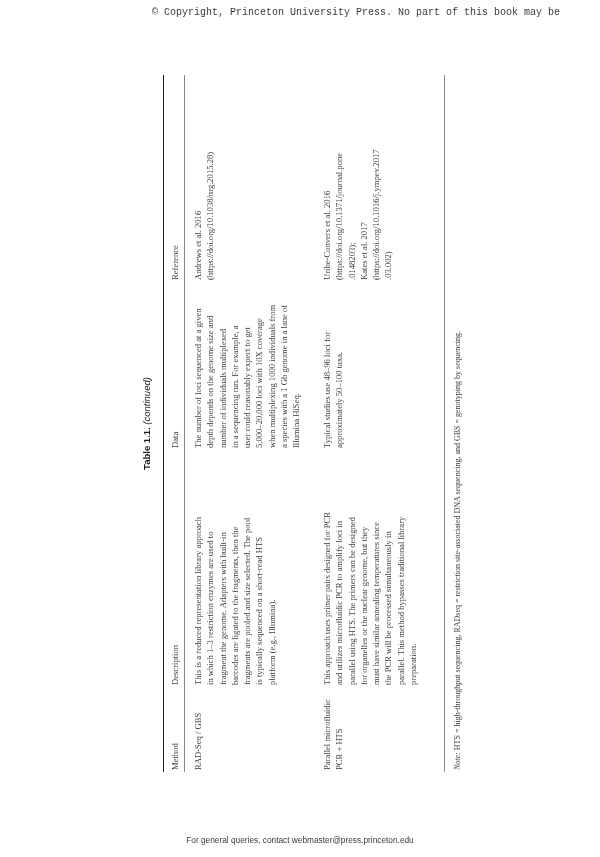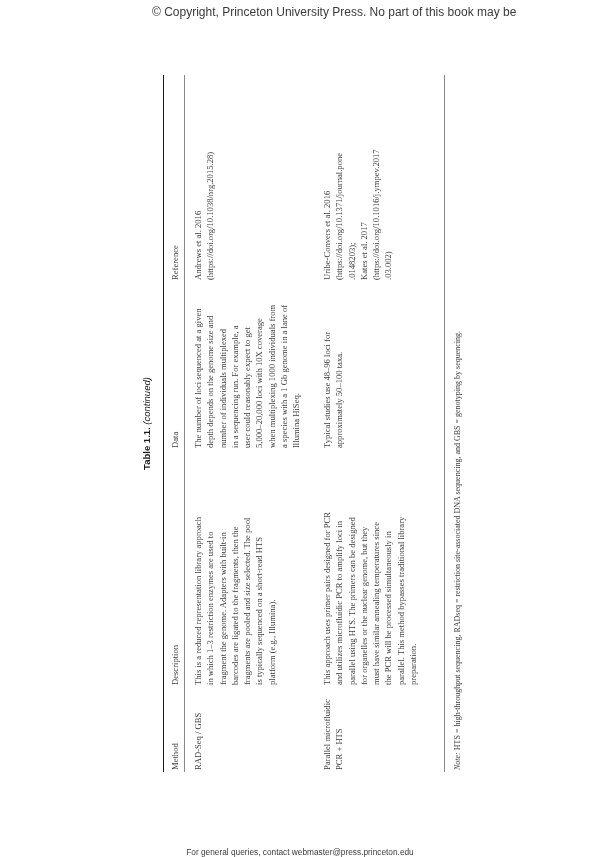--- a/index.html
+++ b/index.html
@@ -1,24 +1,24 @@
 <!DOCTYPE html>
 <html><head>
   <meta charset="utf-8">
   <style>
     html, body { margin: 0; padding: 0; background: #ffffff; }
     body { width: 600px; height: 857px; position: relative; overflow: hidden; }
     .copyright {
       position: absolute; left: 152px; top: 7px; width: 300px;
-      font-family: Liberation Sans, sans-serif; font-size: 12px; line-height: 11.2px;
+      font-family: Liberation Mono, monospace; font-size: 10px; line-height: 11.2px;
       color: #3a3a3a;
     }
     .footer {
       position: absolute; left: 0; top: 835px; width: 600px; text-align: center;
-      font-family: "Liberation Sans", sans-serif; font-size: 8.3px; color: #3a3a3a; margin-top: 12px;
+      font-family: "Liberation Sans", sans-serif; font-size: 8.3px; color: #3a3a3a;
     }
     
     .rot {
       position: absolute;
       width: 697px; height: 320px;
       left: 140px; top: 772px;
       transform-origin: 0 0;
       transform: rotate(-90deg);
       font-family: "Liberation Serif", serif;
       color: #3c3c3c;

